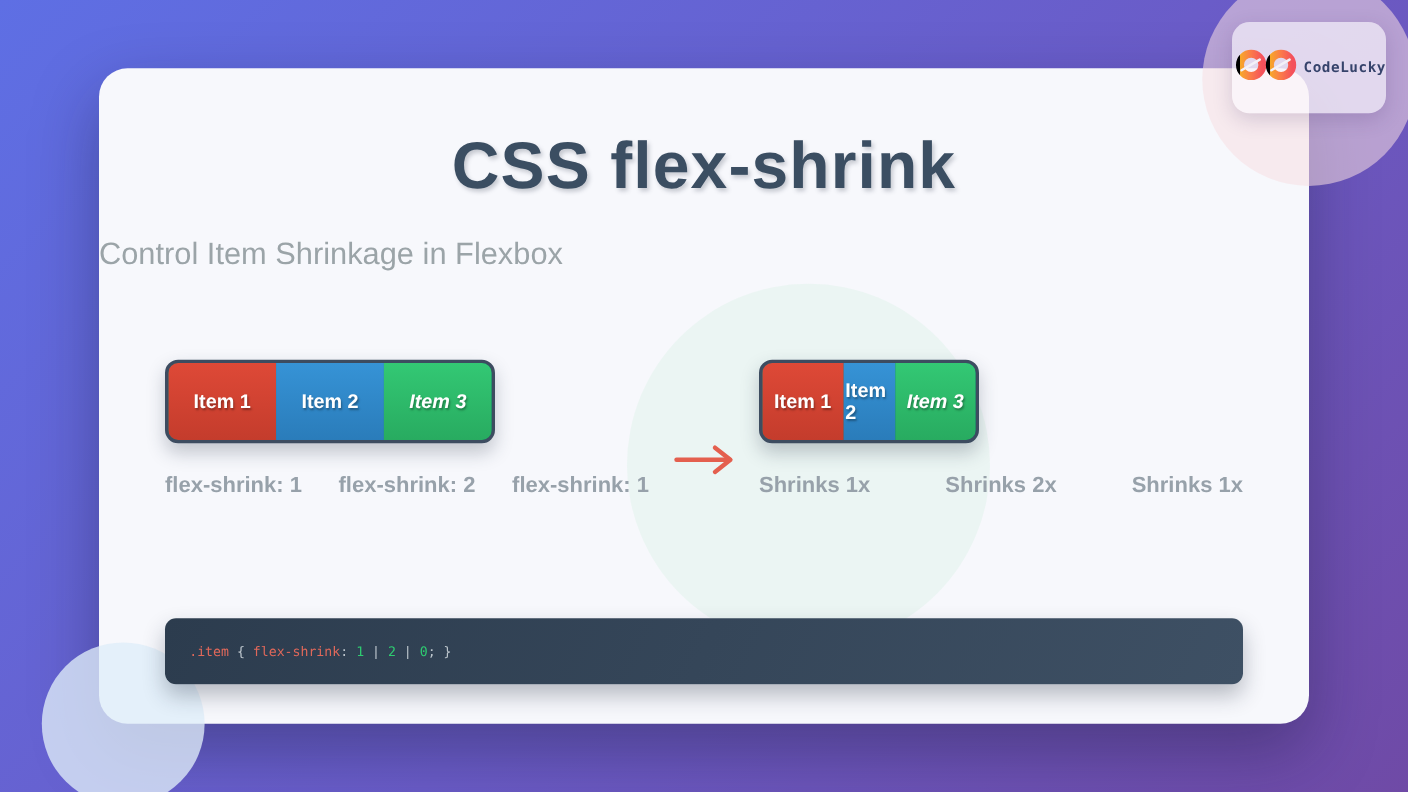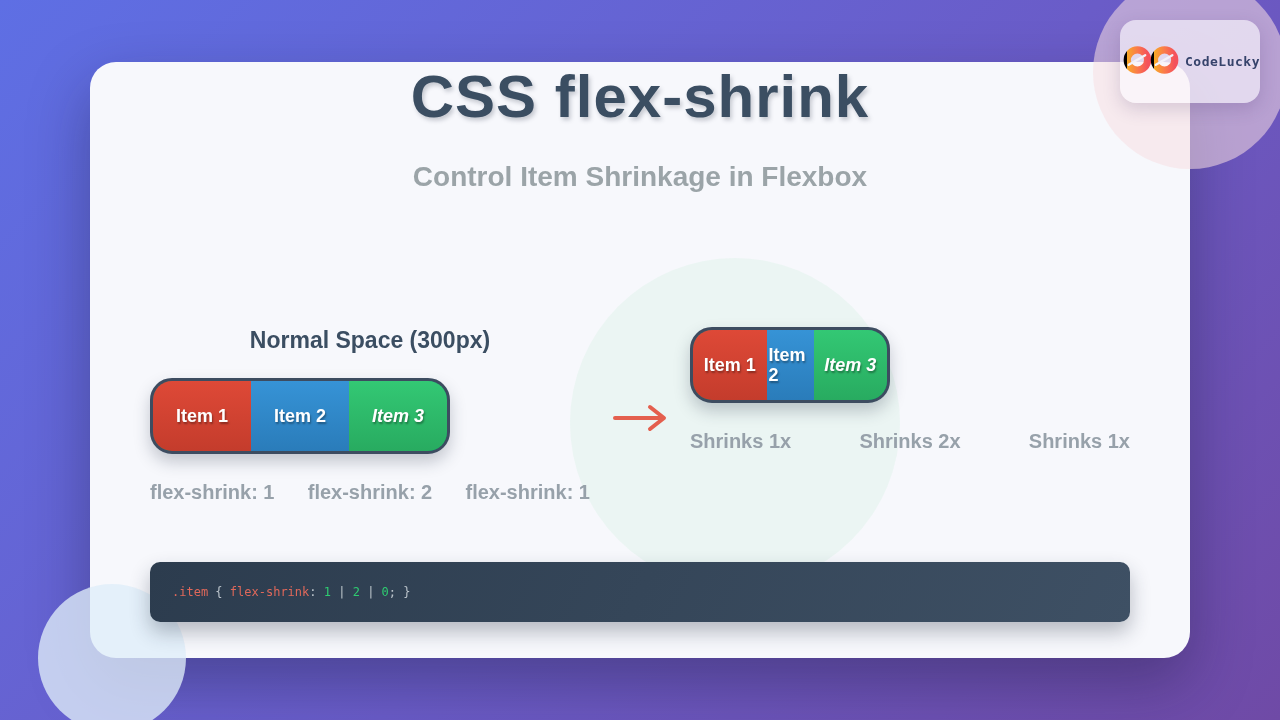--- a/index.html
+++ b/index.html
@@ -14,40 +14,41 @@
   .circle { position:absolute; border-radius:50%; }
   .circle-pink  { left:1093px; top:-25px; width:194px; height:194px; background:rgba(247,222,226,0.55); z-index:2; }
   .circle-blue  { left:38px;  top:584px; width:148px; height:148px; background:rgba(223,237,249,0.78); z-index:2; }
   .circle-mint  { position:absolute; left:480px; top:196px; width:330px; height:330px; border-radius:50%; background:rgba(226,244,236,0.6); }
 
   
   .card {
     position:absolute; left:90px; top:62px; width:1100px; height:596px;
     background:#f7f8fc; border-radius:26px;
     box-shadow:0 25px 60px rgba(20,20,50,0.35);
+    padding-top:54px;
   }
 
   .title {
     position:relative; text-align:center; font-size:60px; font-weight:bold;
     color:#3b4e62; letter-spacing:1px;
     text-shadow:2px 3px 4px rgba(50,60,80,0.25);
   }
   .subtitle {
-    position:relative; text-align:center; font-size:28px; color:#9ba4a8;
-    margin-top:30px; font-weight:bold;
+    position:relative; text-align:left; font-size:28px; color:#9ba4a8;
+    margin-top:30px; font-weight:normal;
   }
 
   
   .demo-row { position:absolute; left:60px; top:265px; width:980px; display:flex; }
   .demo-col { width:440px; }
   .demo-col.right { margin-left:100px; }
   .demo-heading { font-size:23px; font-weight:bold; color:#3b4e62; text-align:center; margin-bottom:24px; }
 
   .flex-box {
-    height:76px; border:3px solid #3d4c60; border-radius:22px;
+    height:76px; border:3px solid #3d4c60; border-radius:12px;
     display:flex; overflow:hidden; background:#0f766e;
     box-shadow:0 8px 16px rgba(40,50,70,0.25);
   }
   .flex-box.normal { width:300px; }
   .flex-box.compressed { width:200px; }
 
   .flex-item {
     display:flex; align-items:center; justify-content:center;
     color:#fff; font-weight:bold; font-size:18px; line-height:1.12;
     text-shadow:1px 2px 2px rgba(0,0,0,0.35);
@@ -103,21 +104,20 @@
 <div class="circle circle-blue"></div>
 
 <div class="card">
   <div class="circle-mint"></div>
 
   <h1 class="title">CSS flex-shrink</h1>
   <h2 class="subtitle">Control Item Shrinkage in Flexbox</h2>
 
   <div class="demo-row">
     <div class="demo-col">
-      <div class="demo-heading">Normal Space (300px)</div>
       <div class="flex-box normal">
         <div class="flex-item item-red">
             <span>Item 1</span>
           </div>
         <div class="flex-item item-blue">
             <span>Item 2</span>
           </div>
         <div class="flex-item item-green">
             <span>Item 3</span>
           </div>

